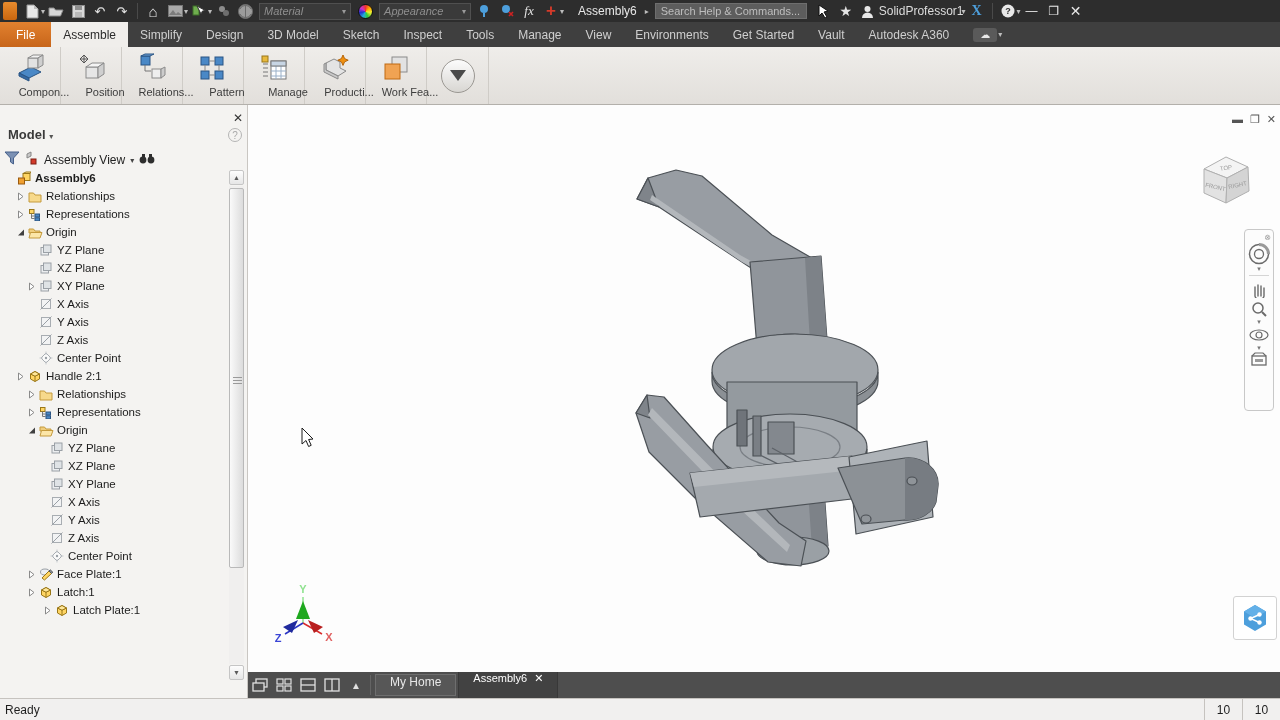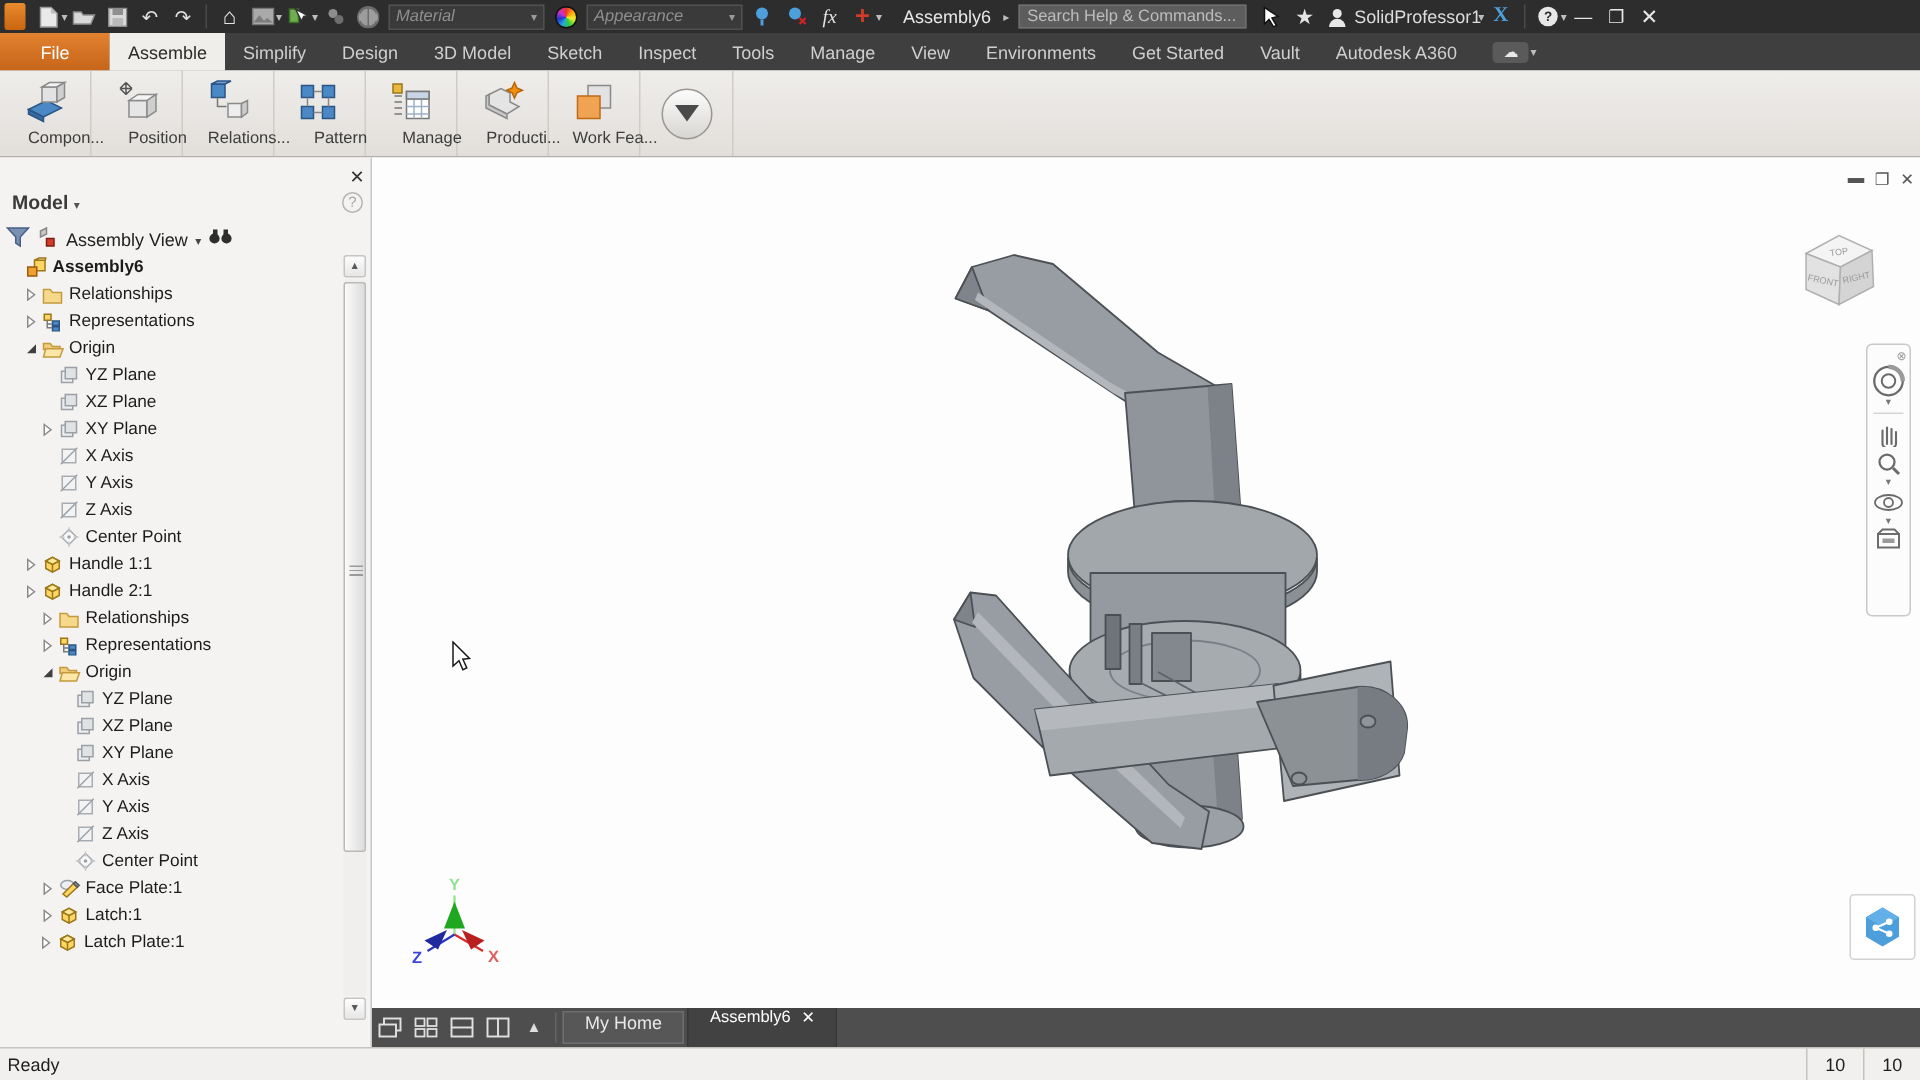--- a/index.html
+++ b/index.html
@@ -8,38 +8,38 @@
   .abs { position:absolute; }
 
   
   #titlebar { position:absolute; left:0; top:0; width:1280px; height:22px;
     background:#2d2d2d; display:flex; align-items:center; color:#dcdcdc; font-size:12px; }
   .qicon { height:20px; min-width:20px; display:flex; align-items:center; justify-content:center;
     color:#e4e4e4; font-size:13px; margin:0 1px; }
   .qdd { color:#bdbdbd; font-size:8px; margin-left:-2px; }
   .qsep { width:1px; height:16px; background:#4a4a4a; margin:0 4px; }
   .logo { width:14px; height:18px; background:linear-gradient(#e88b2d,#c9660f); margin:0 4px 0 3px; border-radius:2px; }
-  .combo { width:104px; height:17px; background:#3a3a3a; border:1px solid #505050;
+  .combo { width:92px; height:17px; background:#3a3a3a; border:1px solid #505050;
     color:#8f8f8f; font-style:italic; font-size:11px; display:flex; align-items:center;
     padding:0 4px; margin:0 3px; }
   .combo .cdd { margin-left:auto; color:#9a9a9a; font-style:normal; font-size:8px; }
   .colorwheel { width:15px; height:15px; border-radius:50%;
     background:conic-gradient(#e33,#fa0,#ee3,#3c3,#2ad,#23c,#c3c,#e33); border:1px solid #111; }
   #tb-doc-title { margin-left:14px; color:#e8e8e8; }
   #tb-search { width:152px; height:16px; background:#5d5d5d; border:1px solid #6e6e6e;
     color:#bdbdbd; font-size:11px; padding:0 5px; margin:0 6px; font-family:Liberation Sans, sans-serif; }
   #tb-search::placeholder { color:#bdbdbd; opacity:1; }
   .winbtn { width:22px; height:20px; display:flex; align-items:center; justify-content:center;
     color:#e8e8e8; font-size:12px; }
 
   
   #tabrow { position:absolute; left:0; top:22px; width:1280px; height:25px;
     background:#3f3f3f; display:flex; align-items:stretch; }
   .rtab { padding:0 12px; display:flex; align-items:center; font-size:12px; color:#cfcfcf; }
-  .rtab.file { background:linear-gradient(#e2812f,#c7651a); color:#fff; padding:0 27px; }
+  .rtab.file { background:linear-gradient(#e2812f,#c7651a); color:#fff; padding:0 16px; }
   .rtab.active { background:#f0eeeb; color:#2b2b2b; }
   .cloudtab { margin-left:4px; display:flex; align-items:center; gap:3px; padding:0 8px; }
   .cloudbox { width:24px; height:14px; background:#5a5a5a; border-radius:3px; color:#e8e8e8;
     font-size:10px; display:flex; align-items:center; justify-content:center; }
 
   
   #ribbon { position:absolute; left:0; top:47px; width:1280px; height:58px;
     background:linear-gradient(#efedea,#e2dfdb); border-bottom:1px solid #b3b0ab; display:flex; }
   .rpanel { width:61px; border-right:1px solid #cfccc7; display:flex; flex-direction:column;
     align-items:center; padding-top:4px; }
@@ -511,36 +511,20 @@
           </svg>
         </span>
         <span class="ticon">
           <svg width="14" height="14">
             <path d="M2.5 5 L7 2.5 L11.5 5 L11.5 10 L7 12.5 L2.5 10 Z" fill="#ffd563" stroke="#9a7718"></path>
             <path d="M2.5 5 L7 7.2 L11.5 5" fill="none" stroke="#9a7718"></path>
             <path d="M7 7.2 V12.5" stroke="#9a7718"></path>
             <path d="M2.5 5 L7 2.5 L11.5 5 L7 7.2 Z" fill="#ffe79a" stroke="#9a7718"></path>
           </svg>
         </span>
-        <span class="tlabel">Handle 1:1</span>
-      </div>
-      <div class="trow" style="padding-left: 15px;">
-        <span class="tarrow">
-          <svg width="8" height="9">
-            <path d="M1.5 1 L6 4.5 L1.5 8 Z" fill="#fff" stroke="#8a8a8a"></path>
-          </svg>
-        </span>
-        <span class="ticon">
-          <svg width="14" height="14">
-            <path d="M2.5 5 L7 2.5 L11.5 5 L11.5 10 L7 12.5 L2.5 10 Z" fill="#ffd563" stroke="#9a7718"></path>
-            <path d="M2.5 5 L7 7.2 L11.5 5" fill="none" stroke="#9a7718"></path>
-            <path d="M7 7.2 V12.5" stroke="#9a7718"></path>
-            <path d="M2.5 5 L7 2.5 L11.5 5 L7 7.2 Z" fill="#ffe79a" stroke="#9a7718"></path>
-          </svg>
-        </span>
         <span class="tlabel">Handle 2:1</span>
       </div>
       <div class="trow" style="padding-left: 26px;">
         <span class="tarrow">
           <svg width="8" height="9">
             <path d="M1.5 1 L6 4.5 L1.5 8 Z" fill="#fff" stroke="#8a8a8a"></path>
           </svg>
         </span>
         <span class="ticon">
           <svg width="14" height="13">
@@ -674,21 +658,21 @@
         <span class="ticon">
           <svg width="14" height="14">
             <path d="M2.5 5 L7 2.5 L11.5 5 L11.5 10 L7 12.5 L2.5 10 Z" fill="#ffd563" stroke="#9a7718"></path>
             <path d="M2.5 5 L7 7.2 L11.5 5" fill="none" stroke="#9a7718"></path>
             <path d="M7 7.2 V12.5" stroke="#9a7718"></path>
             <path d="M2.5 5 L7 2.5 L11.5 5 L7 7.2 Z" fill="#ffe79a" stroke="#9a7718"></path>
           </svg>
         </span>
         <span class="tlabel">Latch:1</span>
       </div>
-      <div class="trow" style="padding-left: 25px;">
+      <div class="trow" style="padding-left: 42px;">
         <span class="tarrow">
           <svg width="8" height="9">
             <path d="M1.5 1 L6 4.5 L1.5 8 Z" fill="#fff" stroke="#8a8a8a"></path>
           </svg>
         </span>
         <span class="ticon">
           <svg width="14" height="14">
             <path d="M2.5 5 L7 2.5 L11.5 5 L11.5 10 L7 12.5 L2.5 10 Z" fill="#ffd563" stroke="#9a7718"></path>
             <path d="M2.5 5 L7 7.2 L11.5 5" fill="none" stroke="#9a7718"></path>
             <path d="M7 7.2 V12.5" stroke="#9a7718"></path>

